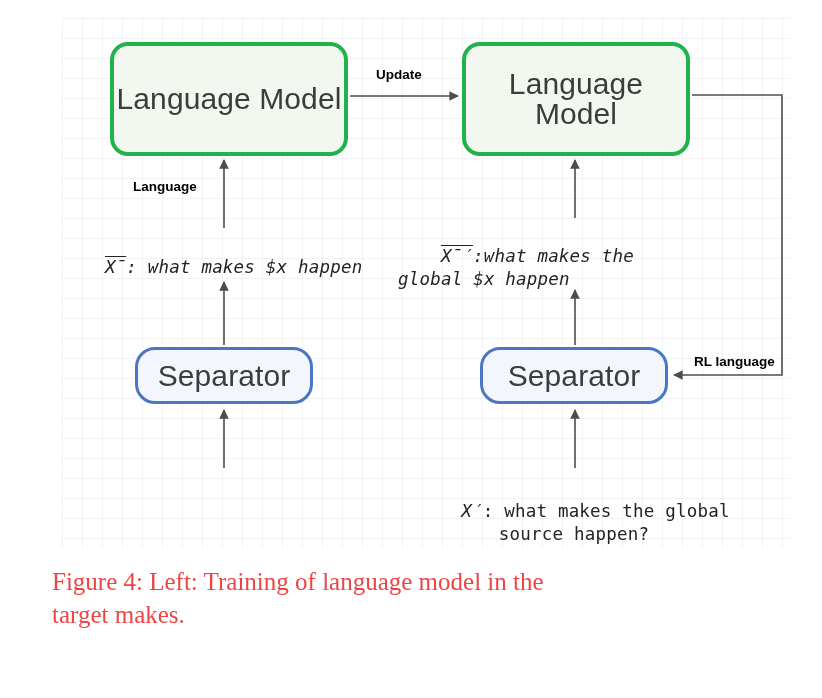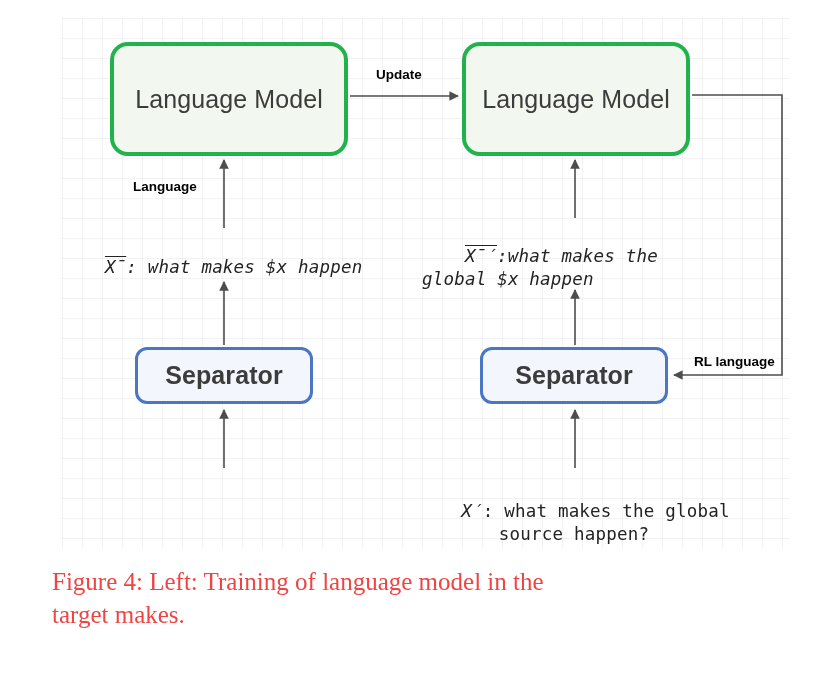--- a/index.html
+++ b/index.html
@@ -48,36 +48,35 @@
   .node {
     position: absolute;
     box-sizing: border-box;
     display: flex;
     align-items: center;
     justify-content: center;
     border-radius: 14px;
     text-align: center;
   }
   .node-label {
-    font-size: 25px;
+    font-size: 30px;
     color: #3c3c3c;
     letter-spacing: 0.1px;
     line-height: 1;
     font-family: "Liberation Sans", sans-serif;
   }
   .node-lm {
     border: 4px solid #22b24c;
     background: #f2f7ef;
     border-radius: 18px;
   }
   .node-sep {
     border: 3px solid #4a77c4;
     background: #f3f7fd;
-    border-radius: 12px;
-    font-weight: bold;
+    border-radius: 20px;
   }
 
   #lm-source { left: 110px; top: 42px;  width: 238px; height: 114px; }
   #lm-target { left: 462px; top: 42px;  width: 228px; height: 114px; }
   #sep-source { left: 135px; top: 347px; width: 178px; height: 57px; }
   #sep-target { left: 480px; top: 347px; width: 188px; height: 57px; }
 
   
   .edge-label {
     position: absolute;
@@ -112,21 +111,21 @@
   }
   .var {
     font-style: italic;
   }
   .ovl {
     text-decoration: overline;
     text-decoration-thickness: 1px;
   }
 
   #text-xbar        { left: 62px;  top: 233px; width: 330px; text-align: left; }
-  #text-xbar-prime  { left: 398px; top: 222px; width: 300px; text-align: left; margin-left: 24px; }
+  #text-xbar-prime  { left: 398px; top: 222px; width: 300px; text-align: left; }
   #text-x           { left: 58px;  top: 477px; width: 340px; }
   #text-x-prime     { left: 404px; top: 477px; width: 340px; }
 
   
   #caption {
     position: absolute;
     left: 52px;
     top: 565px;
     width: 712px;
     font-family: "Liberation Serif", "DejaVu Serif", serif;

